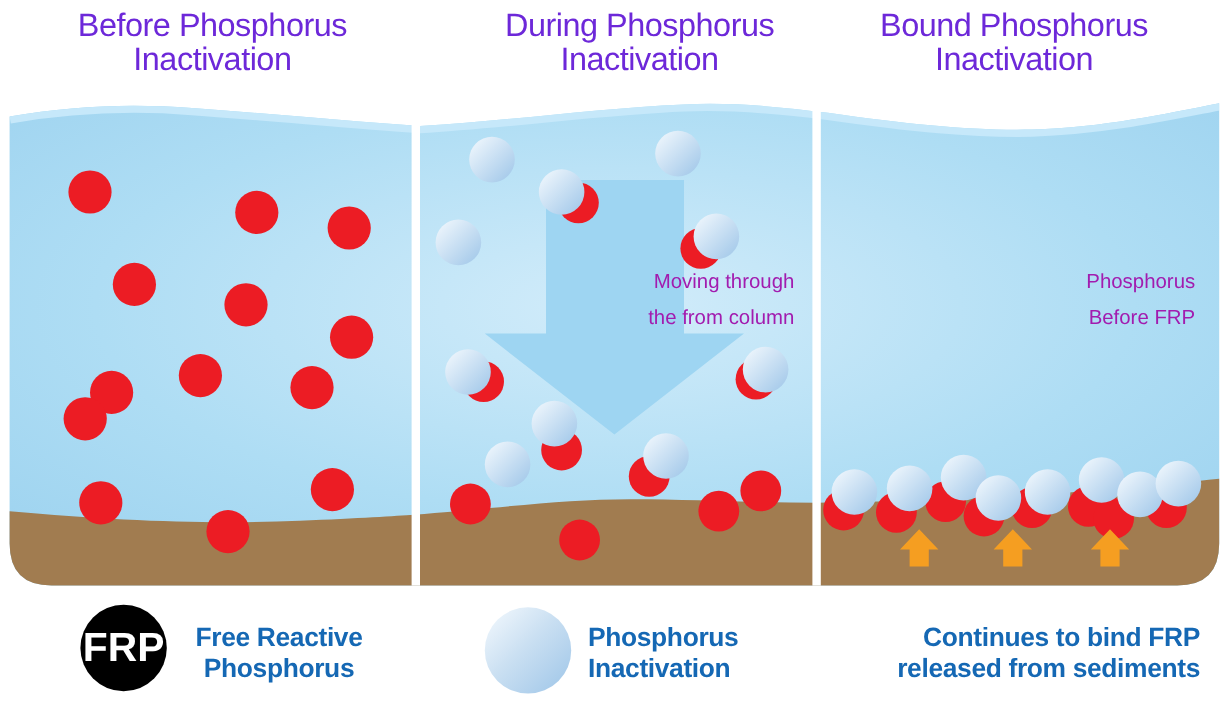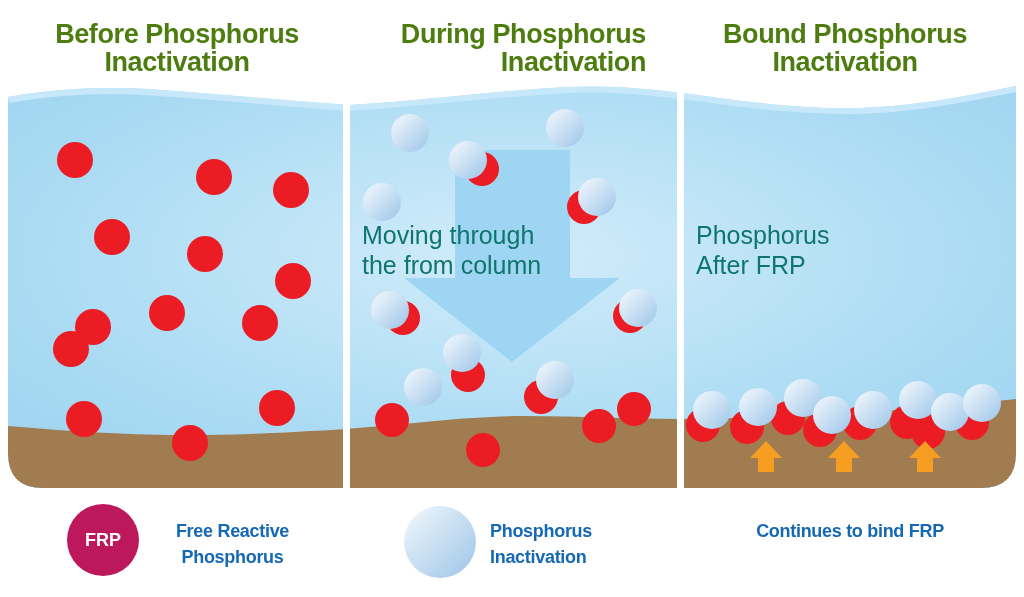--- a/index.html
+++ b/index.html
@@ -3,45 +3,45 @@
 <meta charset="utf-8">
 <style>
   html,body{margin:0;padding:0;background:#fff;}
   #stage{
     position:relative;width:1024px;height:597px;background:#fff;overflow:hidden;
     font-family:"Liberation Sans", sans-serif;
   }
   #scene{position:absolute;left:0;top:0;}
   .panel-title{
     position:absolute;top:7px;width:290px;text-align:center;
-    font-size:27px;font-weight:bold;line-height:28px;color:#4d7c0f;letter-spacing:-0.4px;margin-top:13px;
+    font-size:27px;font-weight:normal;line-height:28px;color:#6d28d9;letter-spacing:-0.4px;
   }
   .panel-label{
-    position:absolute;top:220px;width:300px;text-align:left;
-    font-size:25px;font-weight:400;line-height:30px;color:#0f766e;
+    position:absolute;top:220px;width:300px;text-align:right;
+    font-size:17px;font-weight:400;line-height:30px;color:#a21caf;
   }
   .legend-text{
     position:absolute;top:518px;
-    font-size:18px;font-weight:bold;line-height:26px;color:#1568B4;letter-spacing:-0.3px;
+    font-size:22px;font-weight:bold;line-height:26px;color:#1568B4;letter-spacing:-0.3px;
   }
   .legend-symbol{
     position:absolute;width:72px;height:72px;border-radius:50%;
   }
   #legend-frp-symbol{
-    left:67px;top:504px;background:#be185d;color:#fff;
+    left:67px;top:504px;background:#000000;color:#fff;
     display:flex;align-items:center;justify-content:center;
-    font-size:18px;font-weight:bold;text-align:right;
+    font-size:34px;font-weight:bold;text-align:right;
   }
   #legend-inact-symbol{
     left:404px;top:506px;
     background:linear-gradient(135deg,#F5FAFE 0%,#CBE0F2 45%,#9DC5E8 100%);
   }
   #legend-frp-text{left:150px;width:165px;text-align:center;}
   #legend-inact-text{left:490px;width:200px;text-align:left;}
-  #legend-continues-text{left:700px;width:300px;text-align:center;}
+  #legend-continues-text{left:700px;width:300px;text-align:right;}
 </style>
 </head>
 <body>
 
 <div id="stage">
 
   <svg id="scene" width="1024" height="597" viewBox="0 0 1024 597" xmlns="http://www.w3.org/2000/svg">
     <defs>
       <radialGradient id="gradWater" cx="0.5" cy="0.42" r="0.78">
         <stop offset="0" stop-color="#D2ECFA"></stop>
@@ -127,49 +127,50 @@
       </g>
 
     <rect x="343" y="101" width="7" height="387" fill="#FFFFFF"></rect>
     <rect x="677" y="91" width="7" height="397" fill="#FFFFFF"></rect>
   </svg>
 
   <div class="panel-title" style="left:32px;">
     <div>Before Phosphorus</div>
     <div>Inactivation</div>
   </div>
-  <div class="panel-title" style="left:356px;text-align:right;">
+  <div class="panel-title" style="left:388px;">
     <div>During Phosphorus</div>
     <div>Inactivation</div>
   </div>
   <div class="panel-title" style="left:700px;">
     <div>Bound Phosphorus</div>
     <div>Inactivation</div>
   </div>
 
   <div class="panel-label" style="left:362px;">
     <div>Moving through</div>
     <div>the from column</div>
   </div>
   <div class="panel-label" style="left:696px;">
     <div>Phosphorus</div>
-    <div>After FRP</div>
+    <div>Before FRP</div>
   </div>
 
   <div id="legend-frp-symbol" class="legend-symbol">
     <span>FRP</span>
   </div>
   <div id="legend-frp-text" class="legend-text">
     <div>Free Reactive</div>
     <div>Phosphorus</div>
   </div>
 
   <div id="legend-inact-symbol" class="legend-symbol"></div>
   <div id="legend-inact-text" class="legend-text">
     <div>Phosphorus</div>
     <div>Inactivation</div>
   </div>
 
   <div id="legend-continues-text" class="legend-text">
     <div>Continues to bind FRP</div>
+    <div>released from sediments</div>
   </div>
 
 </div>
 
 </body></html>

